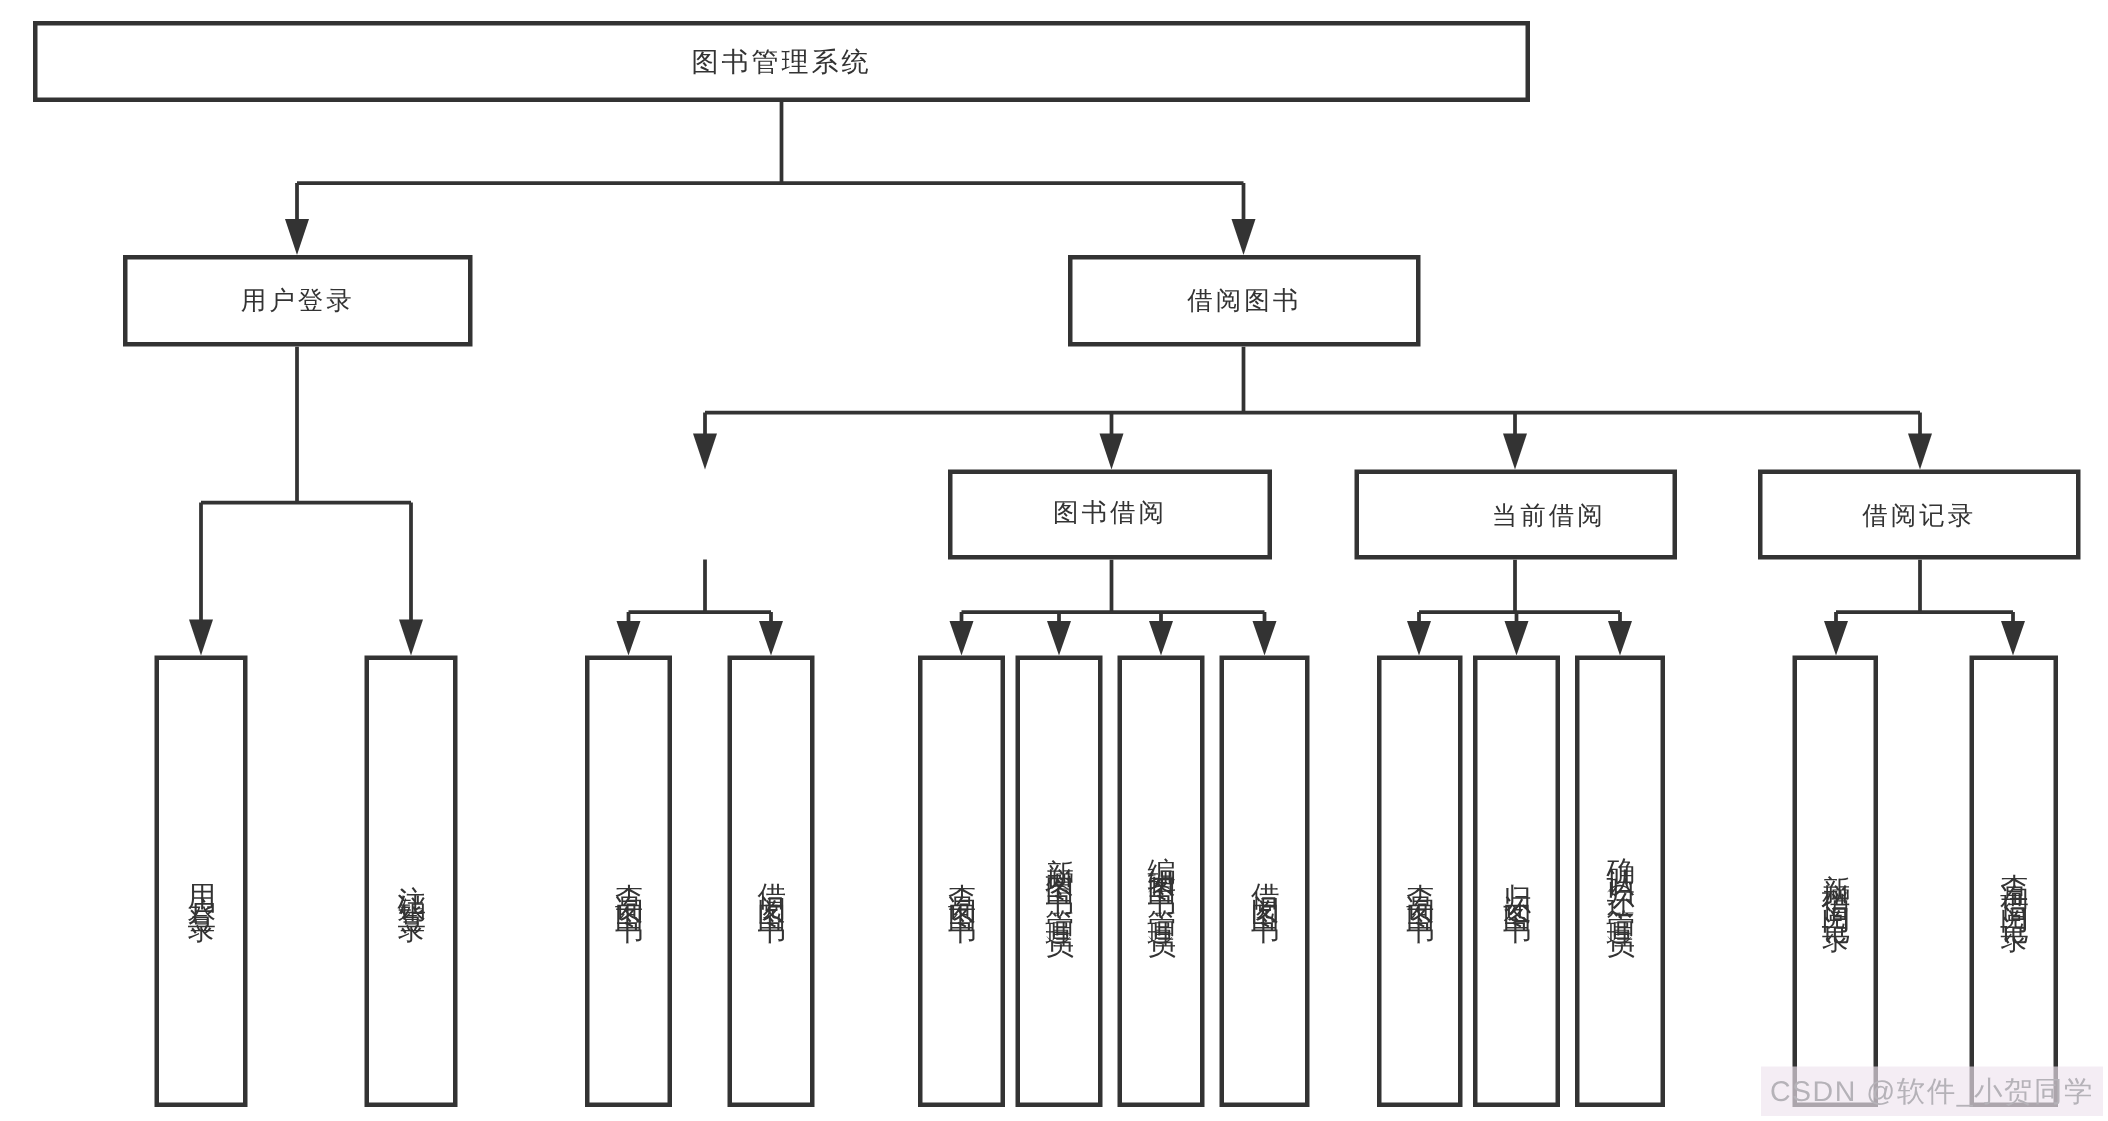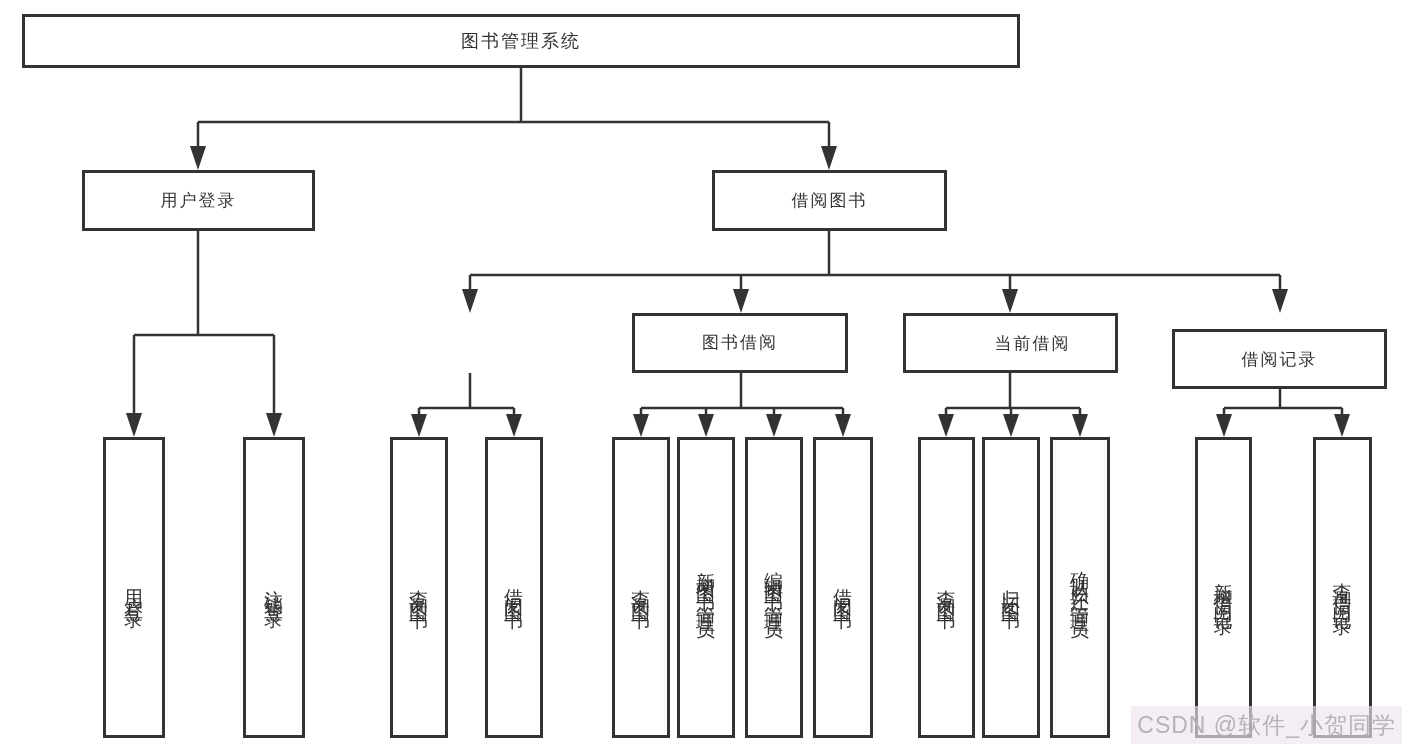--- a/index.html
+++ b/index.html
@@ -22,39 +22,39 @@
   }
   
   #b-root{left:22px;top:14px;width:998px;height:54px;font-size:18px;}
   
   #b-login{left:82px;top:170px;width:233px;height:61px;}
   #b-mgmt{left:712px;top:170px;width:235px;height:61px;}
   
   #b-l3-0{left:363px;top:313px;width:215px;height:60px;}
   #b-l3-1{left:632px;top:313px;width:216px;height:60px;font-family:Liberation Mono, monospace;}
   #b-l3-2{left:903px;top:313px;width:215px;height:60px;padding-left:44px;}
-  #b-l3-3{left:1172px;top:313px;width:215px;height:60px;margin-top:16px;}
+  #b-l3-3{left:1172px;top:313px;width:215px;height:60px;}
   
   .leaf{top:437px;height:301px;}
   #lf-g1a{left:103px;width:62px;}
   #lf-g1b{left:243px;width:62px;}
   #lf-g2a{left:390px;width:58px;}
   #lf-g2b{left:485px;width:58px;}
   #lf-g3a{left:612px;width:58px;}
   #lf-g3b{left:677px;width:58px;}
   #lf-g3c{left:745px;width:58px;}
   #lf-g3d{left:813px;width:60px;}
   #lf-g4a{left:918px;width:57px;}
   #lf-g4b{left:982px;width:58px;}
   #lf-g4c{left:1050px;width:60px;}
   #lf-g5a{left:1195px;width:57px;}
   #lf-g5b{left:1313px;width:59px;}
   #watermark{
     position:absolute;right:3px;bottom:3px;z-index:3;
-    font-size:23px;color:#b5b2b8;letter-spacing:1px;
+    font-size:19px;color:#b5b2b8;letter-spacing:1px;
     background:rgba(238,227,238,0.65);padding:4px 6px 3px 6px;
   }
   svg line{stroke:#333333;stroke-width:2.5px;}
   svg polygon{fill:#333333;}
 </style>
 </head>
 <body>
 
 <div id="stage">
 

